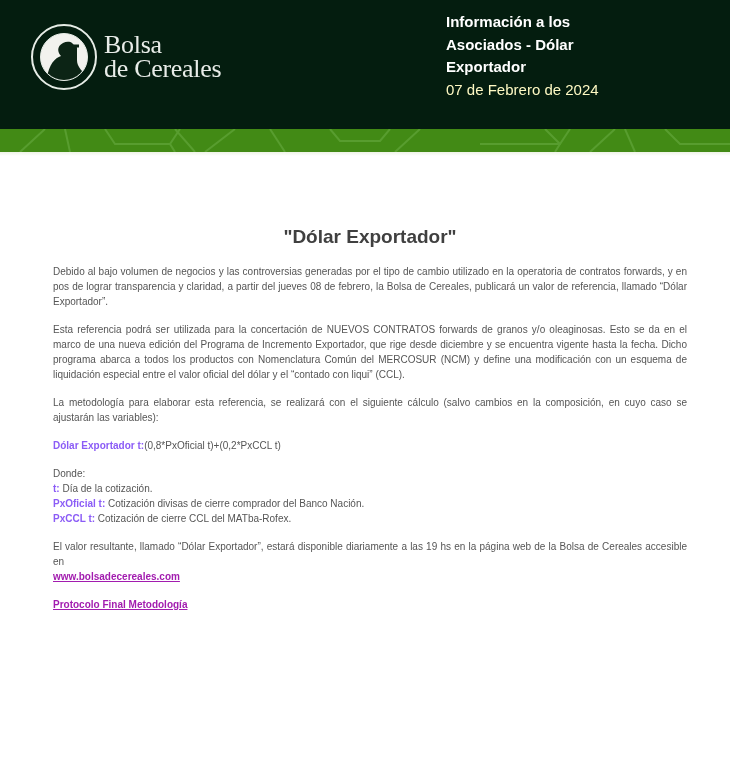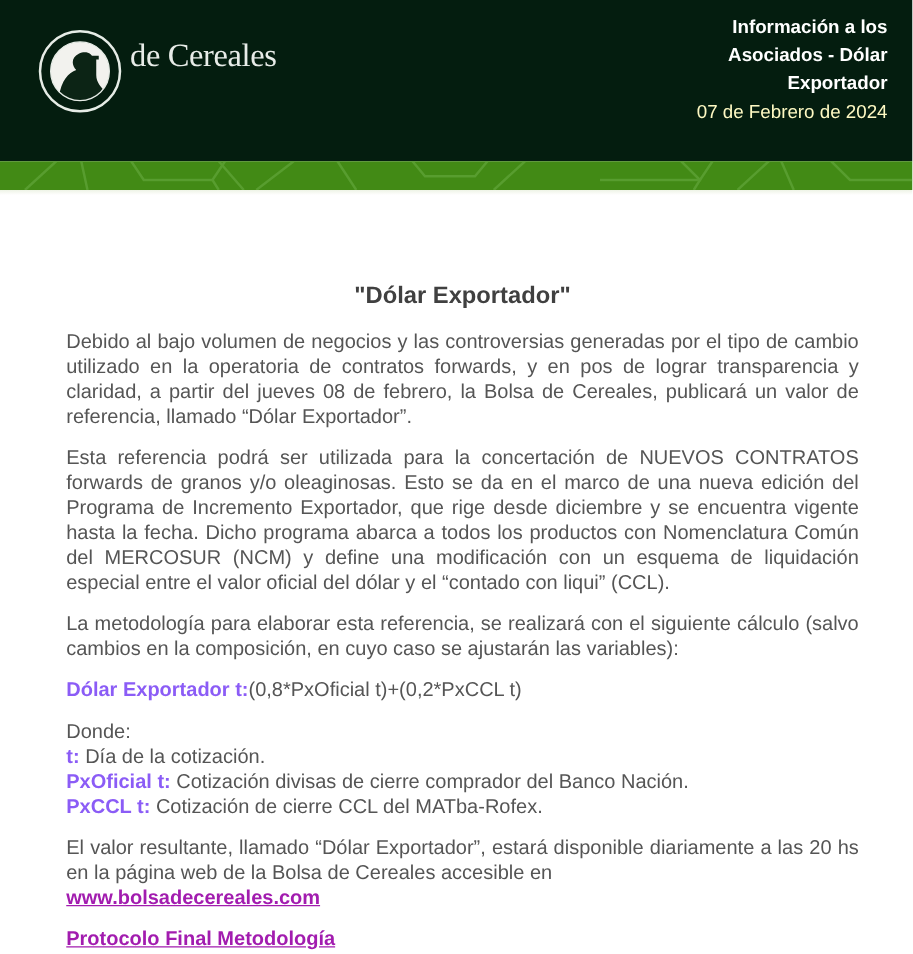--- a/index.html
+++ b/index.html
@@ -20,43 +20,43 @@
       border-radius: 50%; border: 1.5px solid #e6ece6; background: #f2f2ee;
       overflow: hidden;
     }
     .logo-seal svg { position: absolute; left: 0; top: 0; }
     .logo-text {
       position: absolute; left: 104px; top: 33px;
       font-family: "Liberation Serif", serif; color: #e8ece8;
       font-size: 26px; line-height: 24px; letter-spacing: -0.3px;
     }
     .header-right {
-      position: absolute; right: 20px; top: 11px; width: 250px;
-      text-align: right; color: #ffffff; font-size: 15px; line-height: 22.5px;
+      position: absolute; right: 34px; top: 11px; width: 250px;
+      text-align: left; color: #ffffff; font-size: 15px; line-height: 22.5px;
     }
     .header-right .title { font-weight: bold; }
     .header-right .date { font-weight: normal; color: #fef9c3; }
 
     .green-band {
       position: absolute; left: 0; top: 129px; width: 730px; height: 23px;
       background: #428a15; overflow: hidden;
     }
     .green-band svg { position: absolute; left: 0; top: 0; }
     .band-shadow {
       position: absolute; left: 0; top: 152px; width: 730px; height: 4px;
       background: linear-gradient(#eef3e6, #ffffff);
     }
 
     .content { position: absolute; left: 53px; top: 226px; width: 634px; }
     .doc-title {
       text-align: center; font-size: 19px; font-weight: bold; color: #404040;
       margin-bottom: 16px; line-height: 22px;
     }
     .para {
-      font-size: 16px; line-height: 20px; text-align: justify; color: #555555;
+      font-size: 10px; line-height: 15px; text-align: justify; color: #555555;
       margin-bottom: 13px;
     }
     .para b { color: #8b5cf6; }
     .line { display: block; }
     .link {
       color: #a21caf; font-weight: bold; text-decoration: underline;
     }
   </style>
 </head>
 <body>
@@ -64,20 +64,21 @@
 <div class="header">
   <div class="logo-seal">
     <div class="inner">
       <svg width="48" height="48" viewBox="0 0 48 48">
         <path d="M6 44 C8 30 14 24 20 22 C16 18 16 12 22 9 C28 6 34 9 33 14 L36 13 L36 26 C36 32 40 36 44 40 L44 48 L6 48 Z" fill="#0c2415"></path>
         <path d="M30 12 L38 12 M34 12 L34 26" stroke="#0c2415" stroke-width="3" fill="none"></path>
       </svg>
     </div>
   </div>
   <div class="logo-text">
+    <span class="line">Bolsa</span>
     <span class="line">de Cereales</span>
   </div>
   <div class="header-right">
     <span class="line title">Información a los</span>
     <span class="line title">Asociados - Dólar</span>
     <span class="line title">Exportador</span>
     <span class="line date">07 de Febrero de 2024</span>
   </div>
 </div>
 
@@ -117,20 +118,20 @@
   </p>
 
   <p class="para" style="text-align:left;">
     <span class="line">Donde:</span>
     <span class="line"><b>t:</b><span> Día de la cotización.</span></span>
     <span class="line"><b>PxOficial t:</b><span> Cotización divisas de cierre comprador del Banco Nación.</span></span>
     <span class="line"><b>PxCCL t:</b><span> Cotización de cierre CCL del MATba-Rofex.</span></span>
   </p>
 
   <p class="para">
-    <span class="line">El valor resultante, llamado “Dólar Exportador”, estará disponible diariamente a las 20 hs en la página web de la Bolsa de Cereales accesible en</span>
+    <span class="line">El valor resultante, llamado “Dólar Exportador”, estará disponible diariamente a las 19 hs en la página web de la Bolsa de Cereales accesible en</span>
     <a class="link line" href="#">www.bolsadecereales.com</a>
   </p>
 
   <p class="para">
     <a class="link" href="#">Protocolo Final Metodología</a>
   </p>
 </div>
 
 </body></html>

